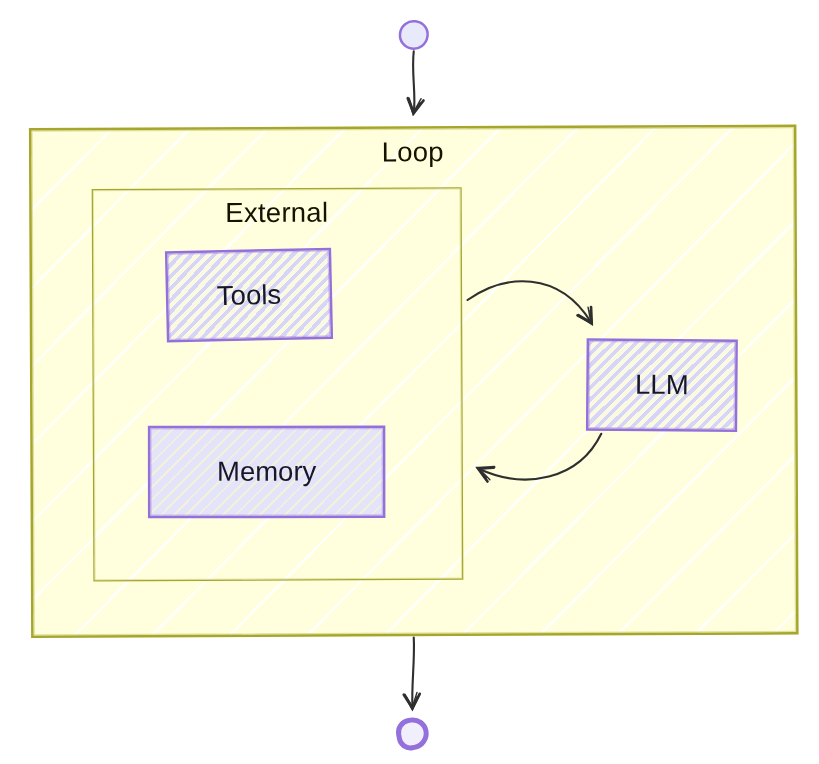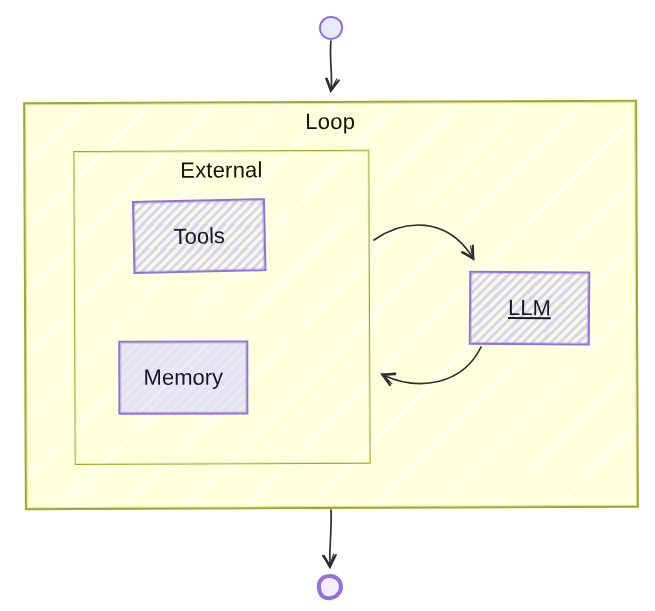--- a/index.html
+++ b/index.html
@@ -49,22 +49,22 @@
   }
   .hatch-light {
     background-image: repeating-linear-gradient(135deg,
       #d5d5f8 0px, #d5d5f8 3px, #fbf9e2 3px, #fbf9e2 6.5px);
   }
   .hatch-dense {
     background-image: repeating-linear-gradient(135deg,
       #e3e3fa 0px, #e3e3fa 5.5px, #f4f1da 5.5px, #f4f1da 7px);
   }
   #tools-node  { left: 107px; top: 96px;  width: 133px; height: 73px; transform: rotate(-1deg); }
-  #memory-node { left: 92px;  top: 237px; width: 130px; height: 74px; transform: rotate(0.2deg); }
-  #llm-node    { left: 443px; top: 169px; width: 121px; height: 74px; transform: rotate(0.7deg); text-decoration: underline; }
+  #memory-node { left: 92px;  top: 237px; width: 190px; height: 74px; transform: rotate(0.2deg); }
+  #llm-node    { left: 443px; top: 169px; width: 121px; height: 74px; transform: rotate(0.7deg); }
 
   
   .dot {
     position: absolute;
     box-sizing: border-box;
   }
   #start-node {
     left: 319px; top: 16px; width: 24px; height: 24px;
     border: 2.5px solid #9370db;
     background: #e9e9fc;

